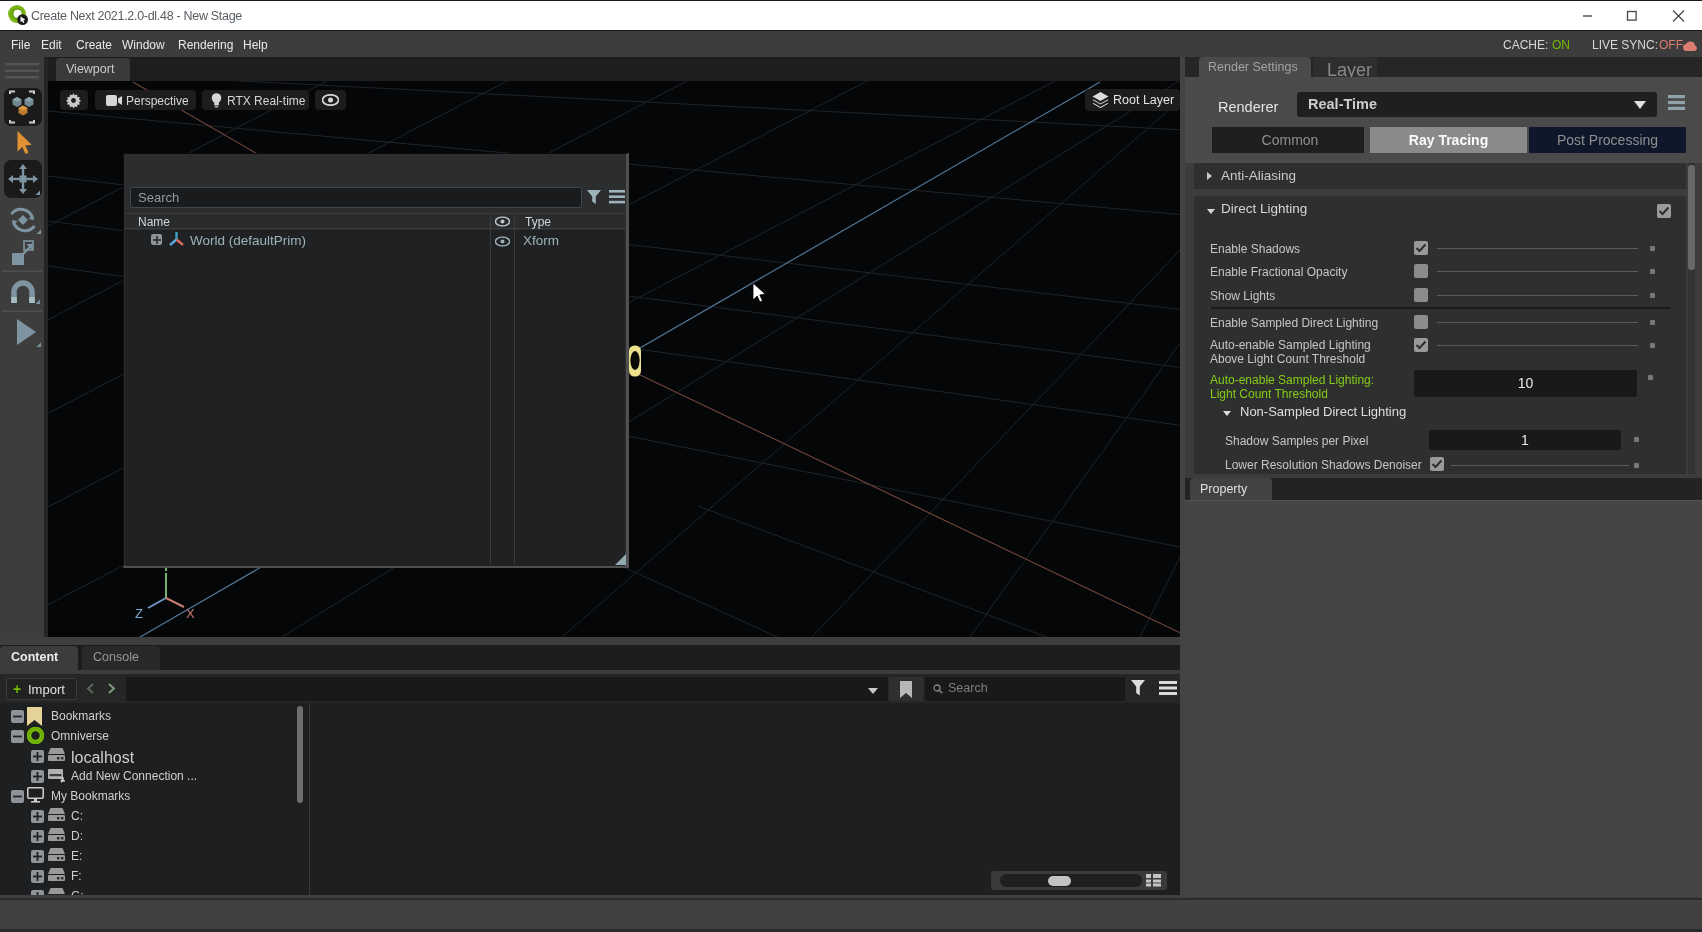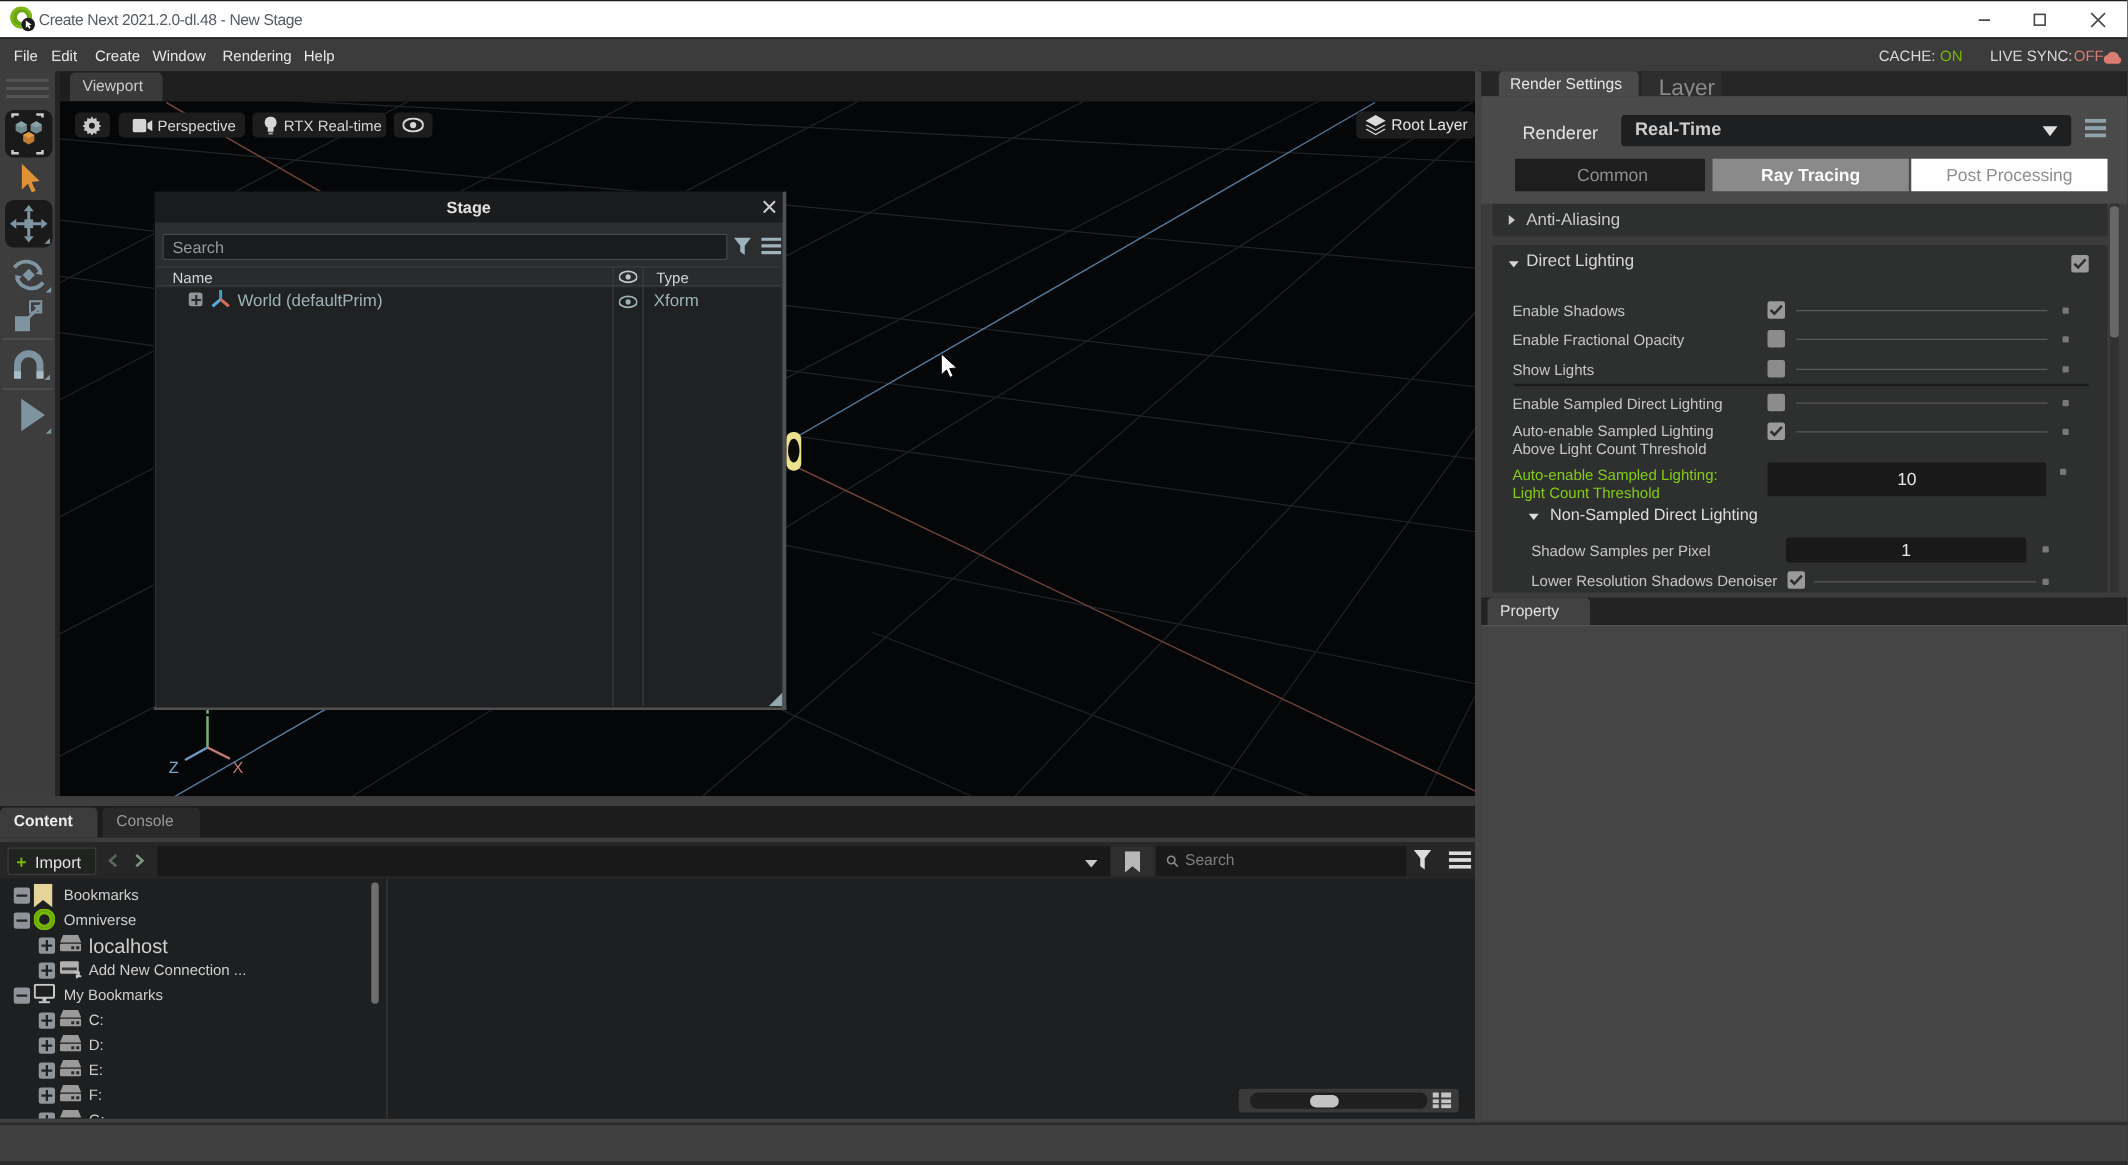--- a/index.html
+++ b/index.html
@@ -192,27 +192,20 @@
 <div class="abs" style="left:1085px;top:89px;width:95px;height:22px;background:#1d1d1d;border-radius:4px;">
   <svg class="abs" style="left:7px;top:3px;" width="17" height="16" viewBox="0 0 17 16">
     <path d="M8.5 0 l8 4.5 -8 4.5 -8-4.5 Z" fill="#dcdcdc"></path>
     <path d="M1.5 7.5 l-1 0.6 8 4.5 8-4.5 -1-0.6 -7 4 Z" fill="#dcdcdc"></path>
     <path d="M1.5 11 l-1 0.6 8 4.5 8-4.5 -1-0.6 -7 4 Z" fill="#dcdcdc"></path>
   </svg>
   <div class="abs" style="left:28px;top:4px;font-size:12.5px;color:#e4e4e4;">Root Layer</div>
 </div>
 
 <div class="abs" id="stage" style="left:123px;top:153px;width:506px;height:415px;background:#2b2d2f;border-right:3px solid #505050;border-bottom:3px solid #505050;border-left:1px solid #0d0d0d;border-top:1px solid #0d0d0d;">
-  <div class="abs" style="left:0;top:0;width:502px;height:24px;background:#1b1c1e;">
-    <div class="abs" style="left:0;top:4px;width:502px;text-align:center;font-size:13px;font-weight:bold;color:#e2e2e2;">Stage</div>
-    <svg class="abs" style="left:486px;top:6px;" width="11" height="11" viewBox="0 0 11 11">
-      <line x1="1" y1="1" x2="10" y2="10" stroke="#cfcfcf" stroke-width="1.5"></line>
-      <line x1="10" y1="1" x2="1" y2="10" stroke="#cfcfcf" stroke-width="1.5"></line>
-    </svg>
-  </div>
   <div class="abs" style="left:6px;top:33px;width:452px;height:21px;background:#191b1d;border:1px solid #43474a;border-radius:2px;">
     <div class="abs" style="left:7px;top:2px;font-size:13px;color:#969b9e;">Search</div>
   </div>
   <svg class="abs" style="left:463px;top:36px;" width="14" height="14" viewBox="0 0 14 14">
     <path d="M0 0 h14 l-5.2 6.5 v7.5 l-3.6-2.6 v-4.9 Z" fill="#9eb3bc"></path>
   </svg>
   <svg class="abs" style="left:485px;top:36px;" width="16" height="14" viewBox="0 0 16 14">
     <rect x="0" y="0" width="16" height="2.6" fill="#9eb3bc"></rect>
     <rect x="0" y="5.4" width="16" height="2.6" fill="#9eb3bc"></rect>
     <rect x="0" y="10.8" width="16" height="2.6" fill="#9eb3bc"></rect>
@@ -442,21 +435,21 @@
     </svg>
   </div>
   <div class="abs" style="left:0;top:250px;width:1185px;height:5px;background:#3f3f3f;"></div>
 </div>
 
 <div class="abs" style="left:1180px;top:57px;width:5px;height:843px;background:#434343;"></div>
 
 <div class="abs" style="left:1185px;top:57px;width:517px;height:843px;background:#3c3c3c;">
   <div class="abs" style="left:0;top:0;width:517px;height:20px;background:#262626;"></div>
   <div class="abs" style="left:14px;top:0;width:112px;height:20px;background:#4a4a4a;border-radius:4px 4px 0 0;">
-    <div class="abs" style="left:9px;top:3px;font-size:12.5px;color:#e5e5e5;">Render Settings</div>
+    <div class="abs" style="left:9px;top:3px;font-size:12.5px;color:#a3a3a3;">Render Settings</div>
   </div>
   <div class="abs" style="left:128px;top:0;width:64px;height:20px;background:#2e2e2e;border-radius:4px 4px 0 0;">
     <div class="abs" style="left:14px;top:3px;font-size:18px;color:#8a8a8a;">Layer</div>
   </div>
   <div class="abs" style="left:0;top:20px;width:517px;height:86px;background:#4a4a4a;">
     <div class="abs" style="left:33px;top:22px;font-size:14.5px;color:#e3e3e3;">Renderer</div>
     <div class="abs" style="left:112px;top:15px;width:360px;height:25px;background:#1e1f21;border-radius:3px;">
       <div class="abs" style="left:11px;top:4px;font-size:14.5px;font-weight:bold;color:#cdcdcd;">Real-Time</div>
       <svg class="abs" style="left:336px;top:8px;" width="14" height="10" viewBox="0 0 14 10">
         <path d="M1 1 L7 9 L13 1 Z" fill="#e0e0e0"></path>
@@ -466,21 +459,21 @@
       <rect x="0" y="0" width="17" height="3.2" fill="#8fa3ab"></rect>
       <rect x="0" y="5.9" width="17" height="3.2" fill="#8fa3ab"></rect>
       <rect x="0" y="11.8" width="17" height="3.2" fill="#8fa3ab"></rect>
     </svg>
     <div class="abs" style="left:27px;top:50px;width:152px;height:26px;background:#1e1e1e;">
       <div class="abs" style="left:0;top:5px;width:156px;text-align:center;font-size:14px;color:#8f8f8f;">Common</div>
     </div>
     <div class="abs" style="left:185px;top:50px;width:157px;height:26px;background:#8a8a8a;">
       <div class="abs" style="left:0;top:5px;width:157px;text-align:center;font-size:14px;font-weight:bold;color:#fbfbfb;">Ray Tracing</div>
     </div>
-    <div class="abs" style="left:344px;top:50px;width:157px;height:26px;background:#ffffff;">
+    <div class="abs" style="left:344px;top:50px;width:157px;height:26px;background:#0f172a;">
       <div class="abs" style="left:0;top:5px;width:157px;text-align:center;font-size:14px;color:#8f8f8f;">Post Processing</div>
     </div>
   </div>
 
   <div class="abs" style="left:9px;top:106px;width:492px;height:26px;background:#2e2f2f;">
     <svg class="abs" style="left:12px;top:8px;" width="7" height="10" viewBox="0 0 7 10">
       <path d="M1 1 L6 5 L1 9 Z" fill="#cacaca"></path>
     </svg>
     <div class="abs" style="left:27px;top:5px;font-size:13.5px;color:#cacaca;">Anti-Aliasing</div>
   </div>

